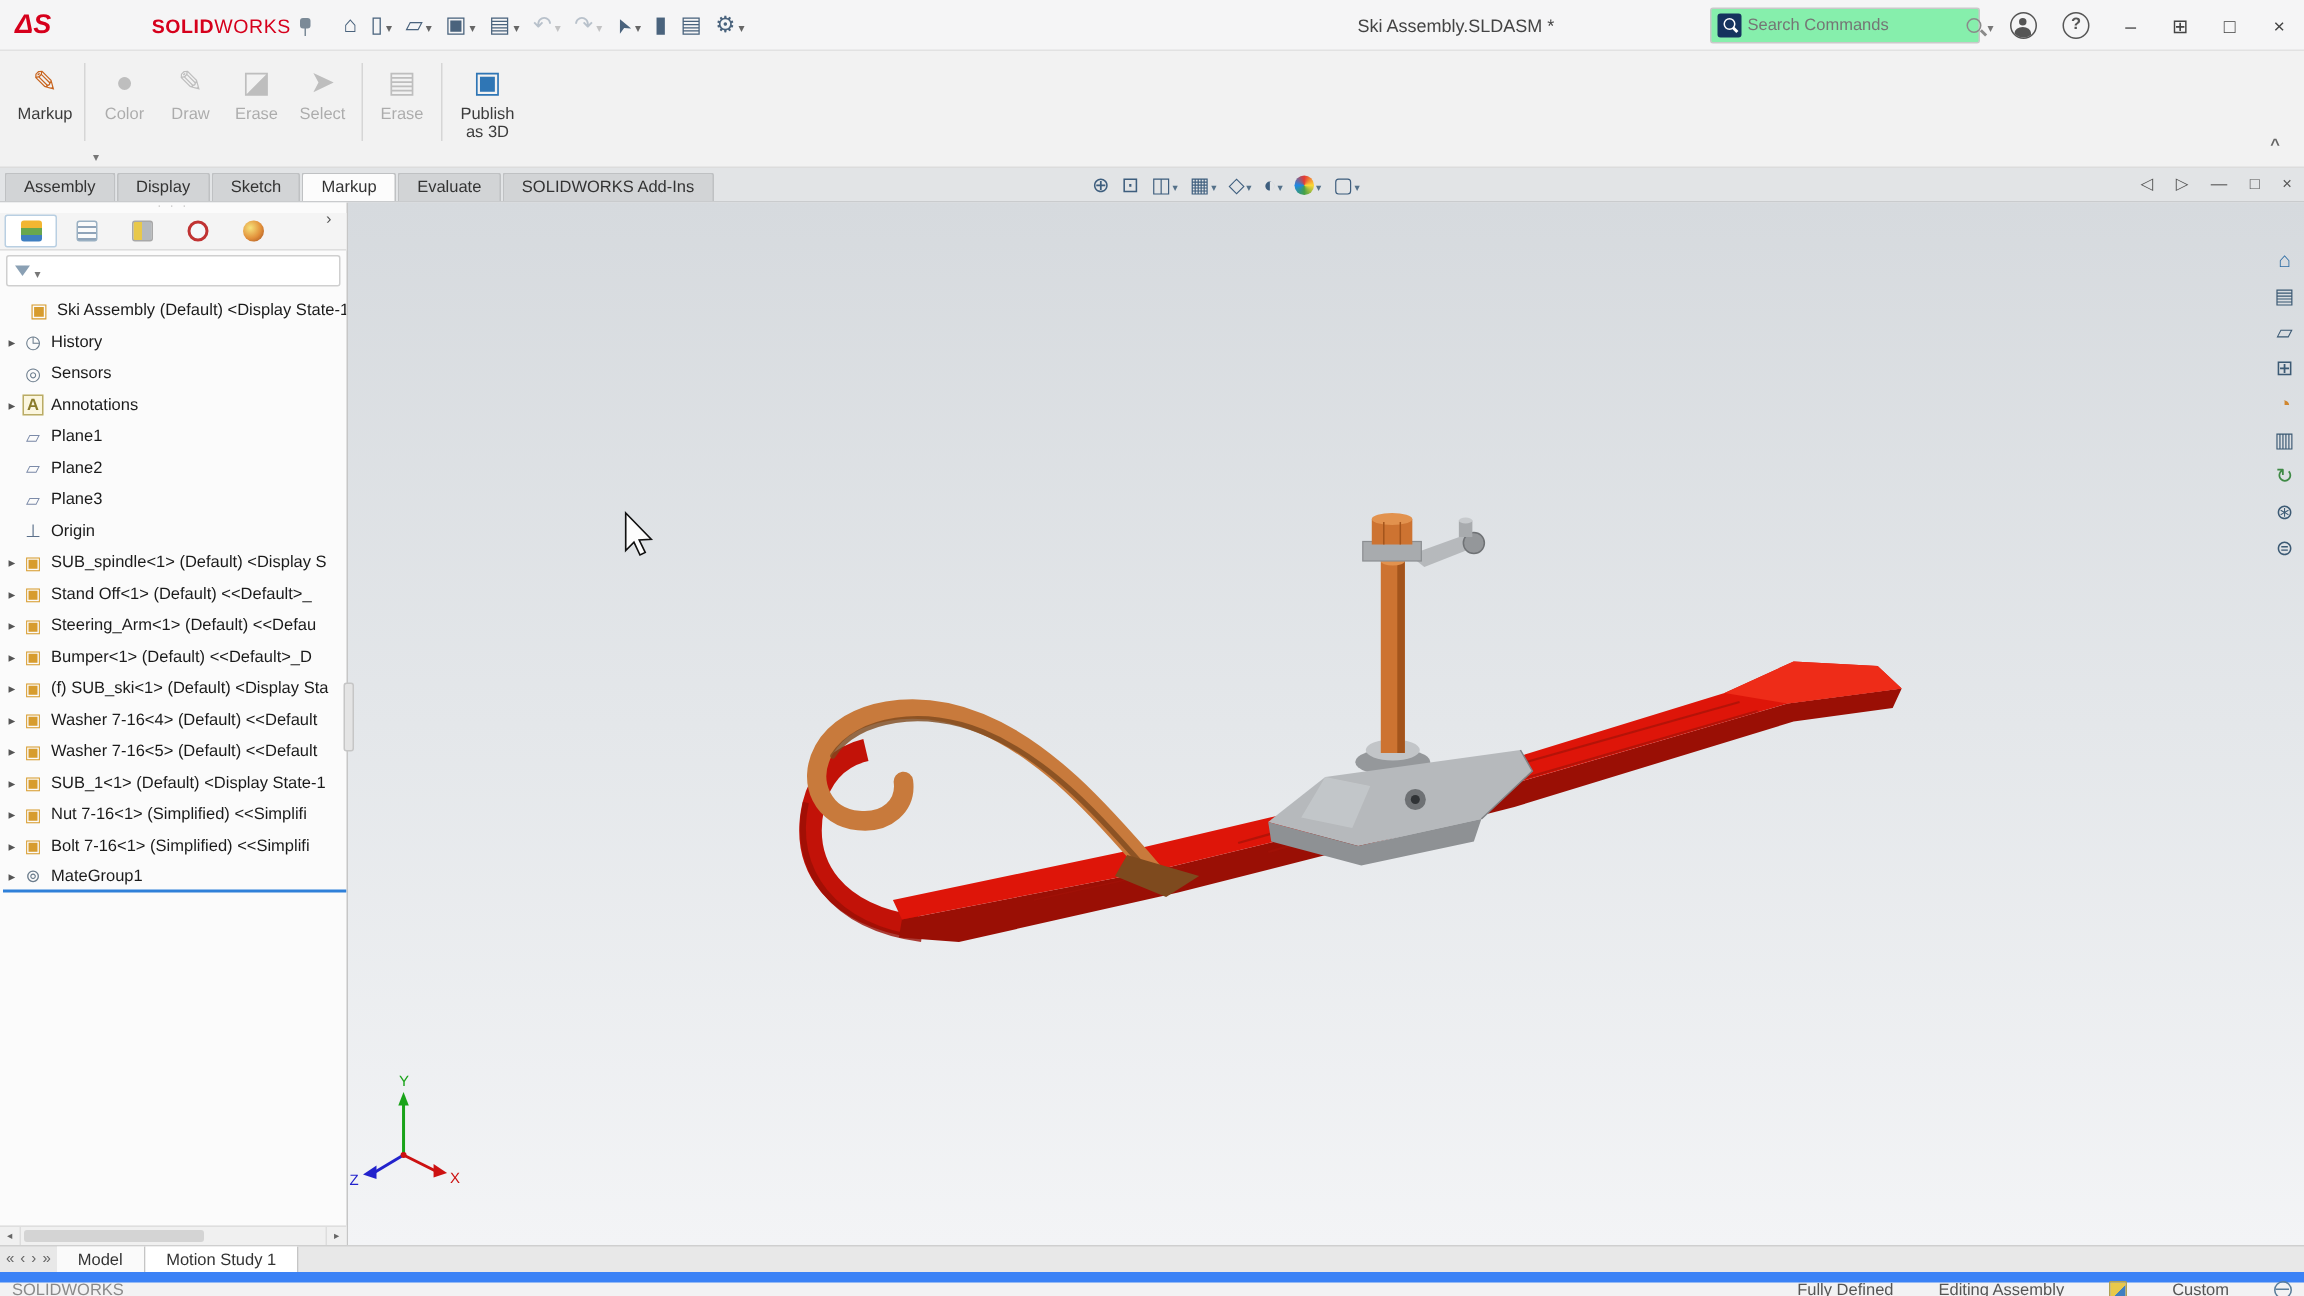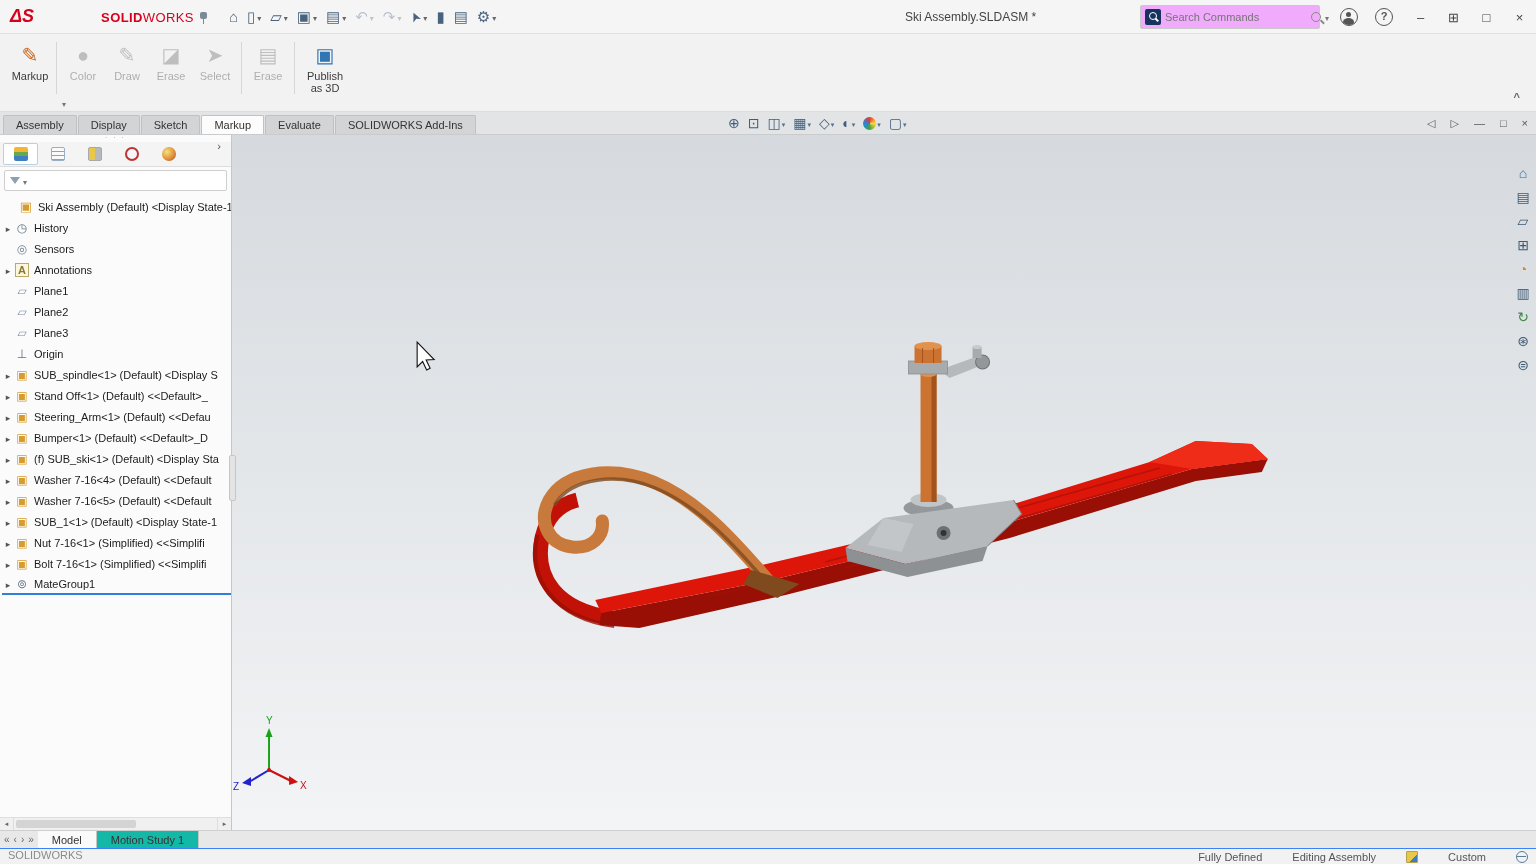--- a/index.html
+++ b/index.html
@@ -19,21 +19,21 @@
   .pin-icon::after { content:""; position:absolute; left:5px; top:7px; width:1.5px; height:6px; background:#7b8a97; }
   .qat { display:flex; align-items:center; margin-left:16px; gap:3px; }
   .qat-btn { display:flex; align-items:center; padding:2px 3px; border-radius:2px; color:#4a637d; }
   .qat-btn .glyph { font-size:15px; line-height:16px; }
   .qat-btn.disabled { opacity:.35; }
   .qat-btn .caret { display:none; }
   .qat-btn .caret.show { display:inline-block; }
   .qat-btn .caret.show::after { content:"▾"; font-size:8px; color:#666; margin-left:2px; }
   [data-name="select-tool-button"] .glyph { display:inline-block; transform:rotate(-115deg); font-size:13px; }
   .doc-title { position:absolute; left:905px; top:0; line-height:34px; font-size:12px; color:#444; }
-  .search-box { position:absolute; left:1140px; top:5px; width:180px; height:24px; background:#f0abfc; border:1px solid #c9c9c9; border-radius:2px; display:flex; align-items:center; padding:0 4px; gap:4px; }
+  .search-box { position:absolute; left:1140px; top:5px; width:180px; height:24px; background:#86efac; border:1px solid #c9c9c9; border-radius:2px; display:flex; align-items:center; padding:0 4px; gap:4px; }
   .search-logo { width:16px; height:16px; background:#15335e; border-radius:2px; position:relative; flex:none; }
   .search-logo::before { content:""; position:absolute; left:4px; top:3px; width:6px; height:6px; border:1.5px solid #fff; border-radius:50%; }
   .search-logo::after { content:""; position:absolute; left:10px; top:10px; width:4px; height:1.5px; background:#fff; transform:rotate(45deg); }
   .search-input { flex:1; border:none; outline:none; font-size:11px; color:#555; background:transparent; font-family:"Liberation Sans",sans-serif; }
   .search-mag { width:10px; height:10px; border:1.5px solid #8a8a8a; border-radius:50%; position:relative; flex:none; }
   .search-mag::after { content:""; position:absolute; left:8px; top:8px; width:5px; height:1.5px; background:#8a8a8a; transform:rotate(45deg); }
   .search-caret::after { content:"▾"; font-size:8px; color:#777; }
   .account-icon { position:absolute; left:1340px; top:8px; width:18px; height:18px; border:1.5px solid #555; border-radius:50%; overflow:hidden; }
   .account-icon::before { content:""; position:absolute; left:5px; top:3px; width:5px; height:5px; border-radius:50%; background:#555; }
   .account-icon::after { content:""; position:absolute; left:2px; top:9px; width:11px; height:8px; border-radius:50% 50% 0 0; background:#555; }
@@ -129,25 +129,25 @@
   .right-toolbar { position:absolute; top:28px; right:3px; display:flex; flex-direction:column; gap:4px; align-items:center; }
   .rt-item { width:20px; height:20px; display:flex; align-items:center; justify-content:center; color:#3c5a74; font-size:14px; }
   [data-name="view-palette-icon"] { color:#d0862e; }
   [data-name="home-view-icon"] { color:#2e6da4; }
   [data-name="sync-icon"] { color:#3f8a46; }
 
   
   .bottom-strip { height:18px; background:#e8e8e8; border-top:1px solid #cfcfcf; display:flex; align-items:stretch; }
   .strip-nav { display:flex; align-items:center; padding:0 4px; gap:4px; color:#666; font-size:10px; }
   .strip-nav span { line-height:14px; }
-  .model-tab { padding:0 14px; font-size:11px; display:flex; align-items:center; background:#14b8a6; border-right:1px solid #c5c5c5; color:#333; }
+  .model-tab { padding:0 14px; font-size:11px; display:flex; align-items:center; background:#ffffff; border-right:1px solid #c5c5c5; color:#333; }
   .model-tab.active { background:#fafafa; font-weight:normal; }
 
   
-  .statusbar { height:16px; background:#f2f2f3; border-top:1px solid #3b82f6; display:flex; font-size:11px; color:#555; padding:0 8px; }
+  .statusbar { height:16px; background:#f2f2f3; border-top:7px solid #3b82f6; display:flex; align-items:center; font-size:11px; color:#555; padding:0 8px; }
   .sb-left { color:#8a8a8a; }
   .sb-right { margin-left:auto; display:flex; align-items:center; gap:30px; }
   .sb-edit-icon { width:12px; height:12px; background:linear-gradient(135deg,#e8c84a 60%, #3f7fc1 60%); border:1px solid #b0a050; border-radius:1px; }
   .sb-globe { width:12px; height:12px; border:1.5px solid #5a7d9a; border-radius:50%; position:relative; }
   .sb-globe::after { content:""; position:absolute; left:0; top:4px; width:9px; height:1px; background:#5a7d9a; }
 </style>
 </head>
 <body>
 
 <div class="titlebar" data-name="title-bar">

